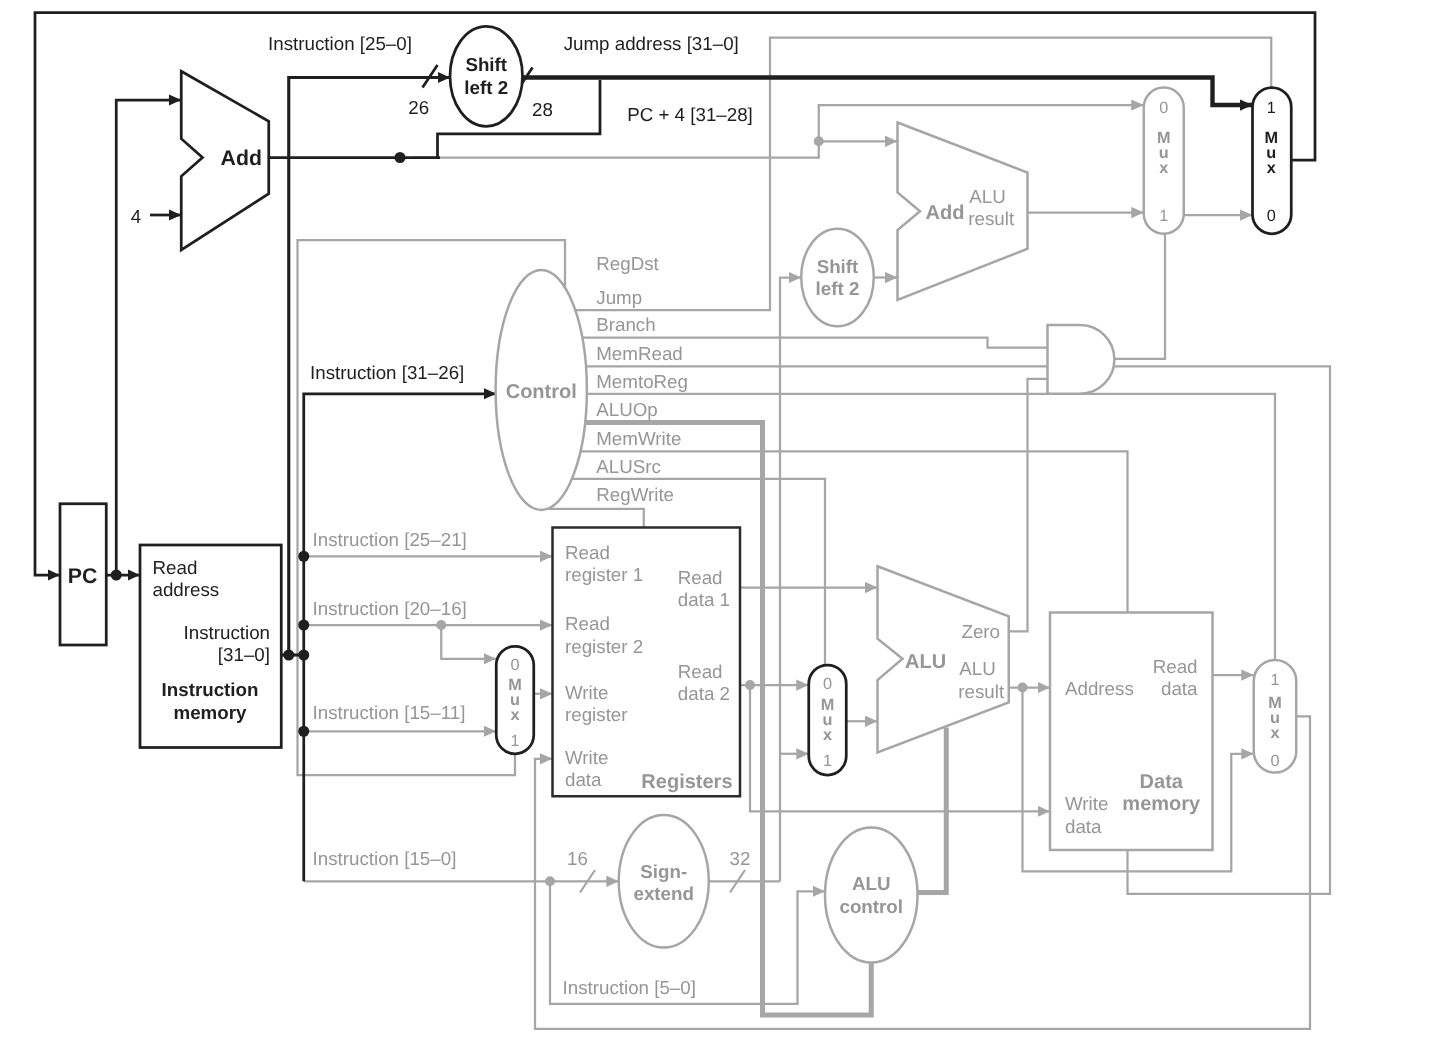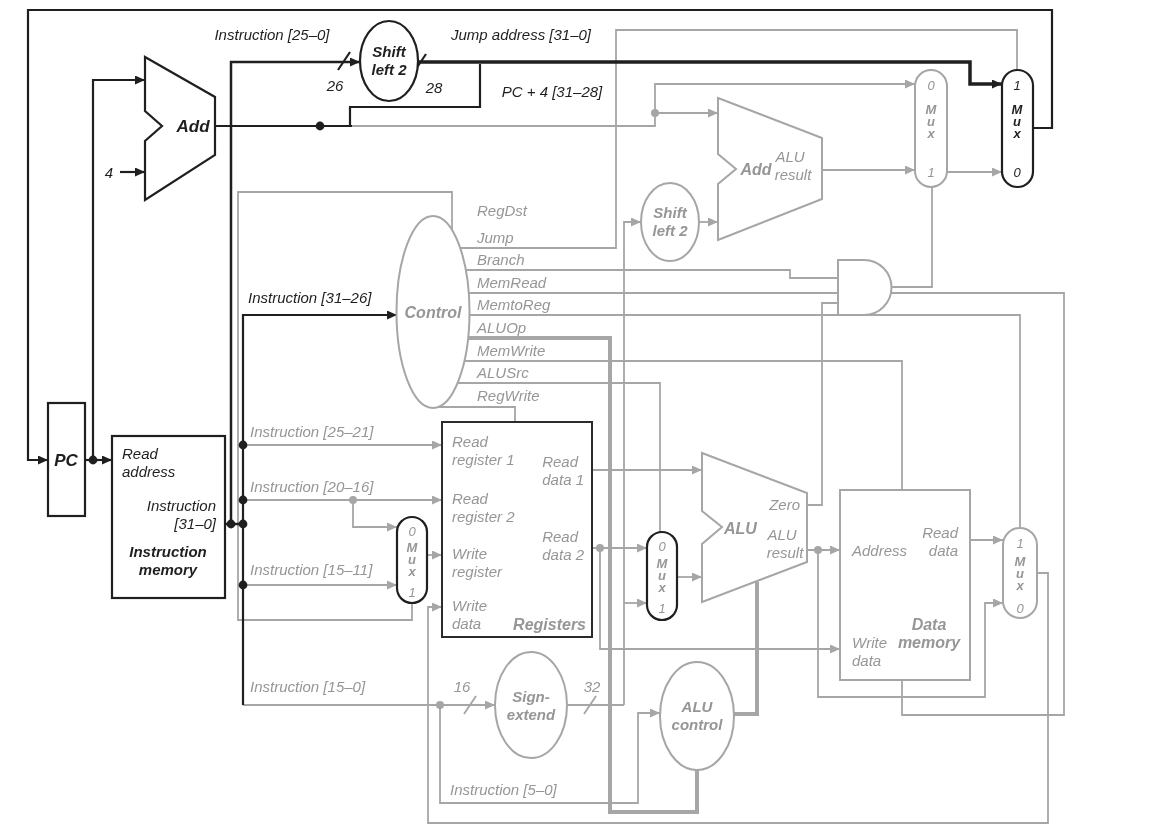--- a/index.html
+++ b/index.html
@@ -3,21 +3,21 @@
 <meta charset="utf-8">
 <style>
   :root{
     --black:#1f1f1f;
     --gray-line:#a6a6a6;
     --gray-text:#969696;
     --dark-border:#2b2b2b;
     --bg:#ffffff;
   }
   html,body{margin:0;padding:0;background:var(--bg);}
-  .stage{width:932px;height:835px;position:relative;background:var(--bg);font-style:italic;}
+  .stage{width:932px;height:835px;position:relative;background:var(--bg);}
   svg{display:block;}
   svg text{font-family:"Liberation Sans","DejaVu Sans",sans-serif;font-size:15px;}
   .tg{fill:var(--gray-text);} .tb{fill:var(--black);}
   .bold{font-weight:bold;} .f16{font-size:16px;} .f17{font-size:17px;} .f13{font-size:13px;}
   .mid{text-anchor:middle;} .end{text-anchor:end;}
   .wg{stroke:var(--gray-line);stroke-width:1.8;fill:none;}
   .wgt{stroke:var(--gray-line);stroke-width:4;fill:none;}
   .wb{stroke:var(--black);stroke-width:2.2;fill:none;}
   .wbt{stroke:var(--black);stroke-width:3.5;fill:none;}
   .wb25{stroke:var(--black);stroke-width:2.5;fill:none;}

